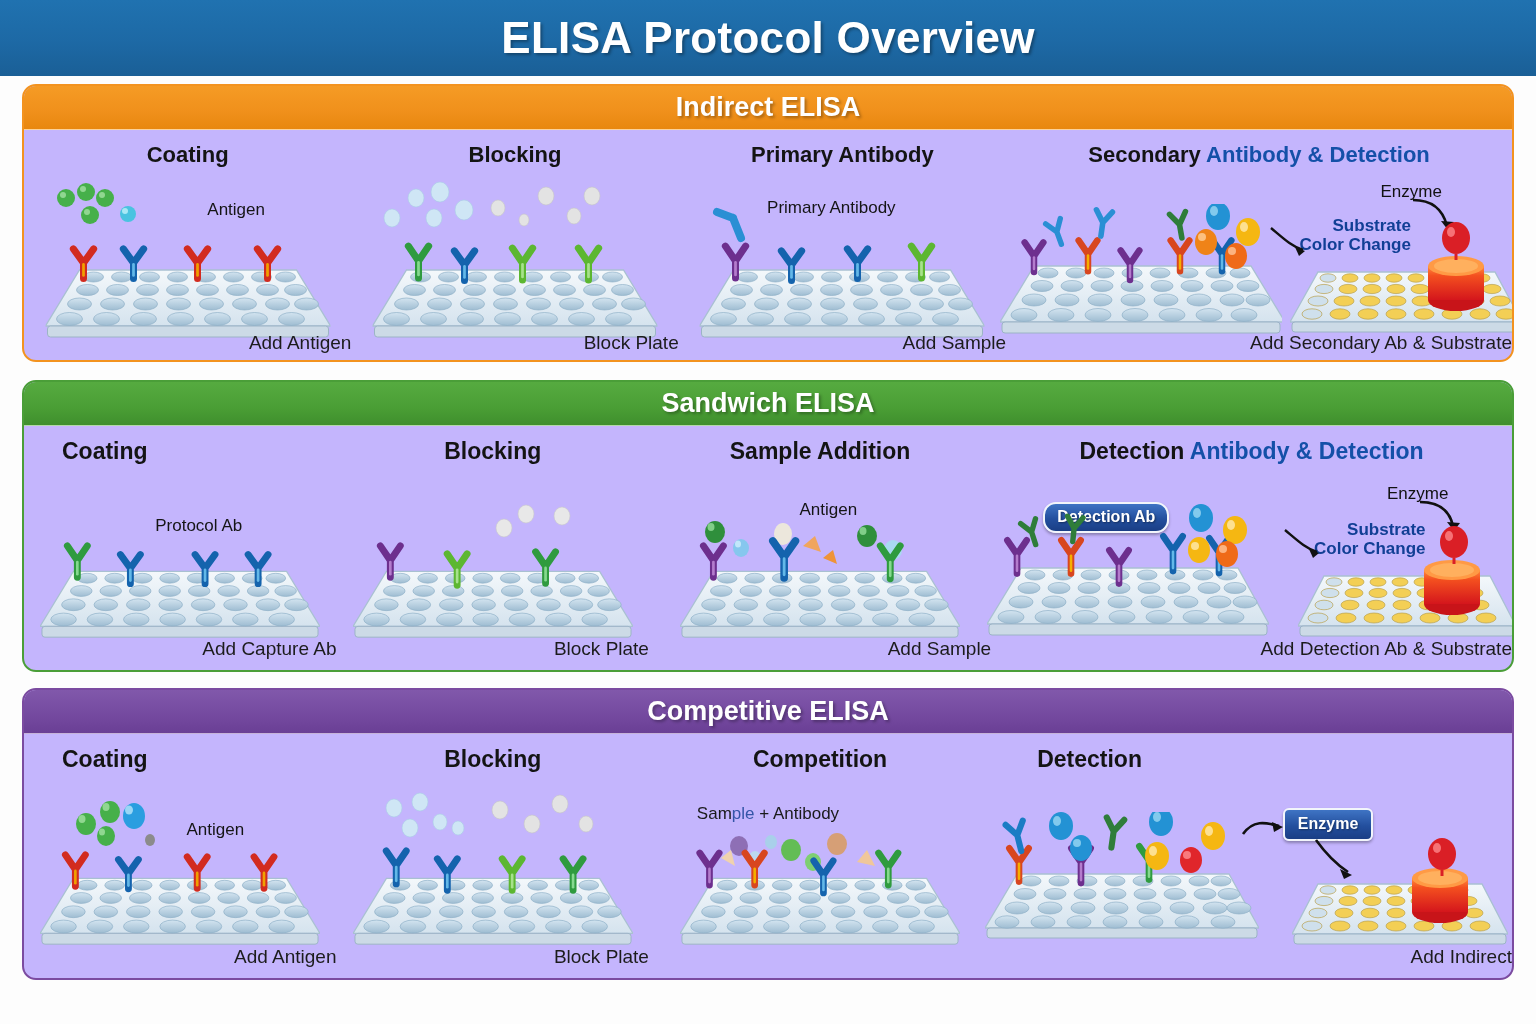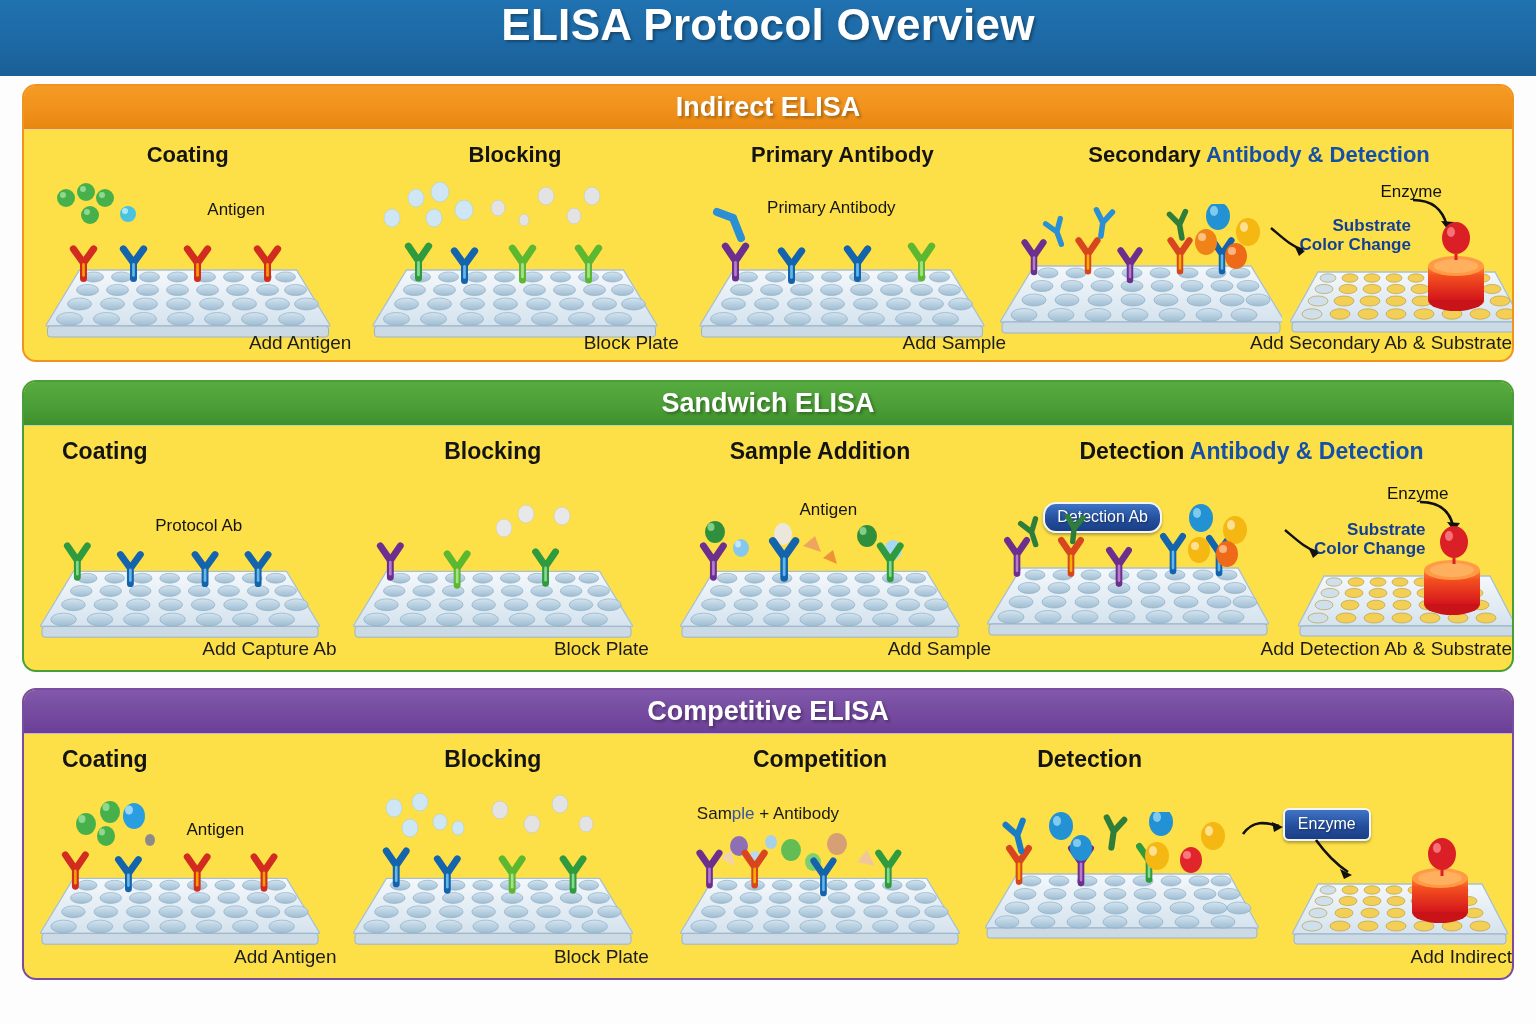--- a/index.html
+++ b/index.html
@@ -8,31 +8,31 @@
     background: #ffffff;
     font-family: "Liberation Sans", sans-serif;
     overflow: hidden;
   }
   #root { position: relative; width: 1536px; height: 1024px; background: #fdfdfd; }
 
   
   .title-bar {
     position: absolute; left: 0; top: 0; width: 1536px; height: 76px;
     background: linear-gradient(180deg,#2072b0 0%,#1d69a5 55%,#1a5f96 100%);
-    display: flex; justify-content: center;
+    display: flex; align-items: center; justify-content: center;
   }
   .title-bar .title-text {
     color: #ffffff; font-size: 44px; font-weight: bold; letter-spacing: .3px;
     text-shadow: 2px 2px 3px rgba(0,0,0,.32);
   }
 
   
   .panel {
     position: absolute; left: 22px; width: 1492px;
-    border-radius: 14px; background: #fde047;
+    border-radius: 14px; background: #c4b5fd;
     border: 2px solid #ccc; overflow: hidden;
   }
   .panel.indirect    { top: 84px;  height: 278px; border-color: #f3931f; }
   .panel.sandwich    { top: 380px; height: 292px; border-color: #4a9e38; }
   .panel.competitive { top: 688px; height: 292px; border-color: #7b4ba0; }
 
   .panel-header {
     height: 44px; display: flex; align-items: center; justify-content: center;
     color: #fff; font-size: 27px; font-weight: bold;
     text-shadow: 2px 2px 3px rgba(0,0,0,.30);
@@ -82,21 +82,21 @@
     position: absolute; font-weight: bold; color: #113f95;
     font-size: 17px; line-height: 19px; white-space: nowrap; text-align: right;
   }
   .substrate-label .l2 { font-weight: bold; }
 
   .enzyme-label {
     position: absolute; font-size: 17px; color: #111; white-space: nowrap;
   }
 
   .badge {
-    position: absolute; color: #fff; font-weight: normal; font-size: 16px;
+    position: absolute; color: #fff; font-weight: bold; font-size: 16px;
     padding: 4px 12px 5px; border-radius: 13px; white-space: nowrap;
     background: linear-gradient(180deg,#3f74c4 0%,#234f9e 55%,#1a3e85 100%);
     border: 2px solid #f2f5fb;
     box-shadow: 0 2px 3px rgba(0,0,0,.30);
     text-shadow: 1px 1px 2px rgba(0,0,0,.4);
     text-align: right;
   }
   .badge.rect { border-radius: 6px; padding: 5px 13px 6px; }
 
   .arrow-svg { position: absolute; overflow: visible; pointer-events: none; }

